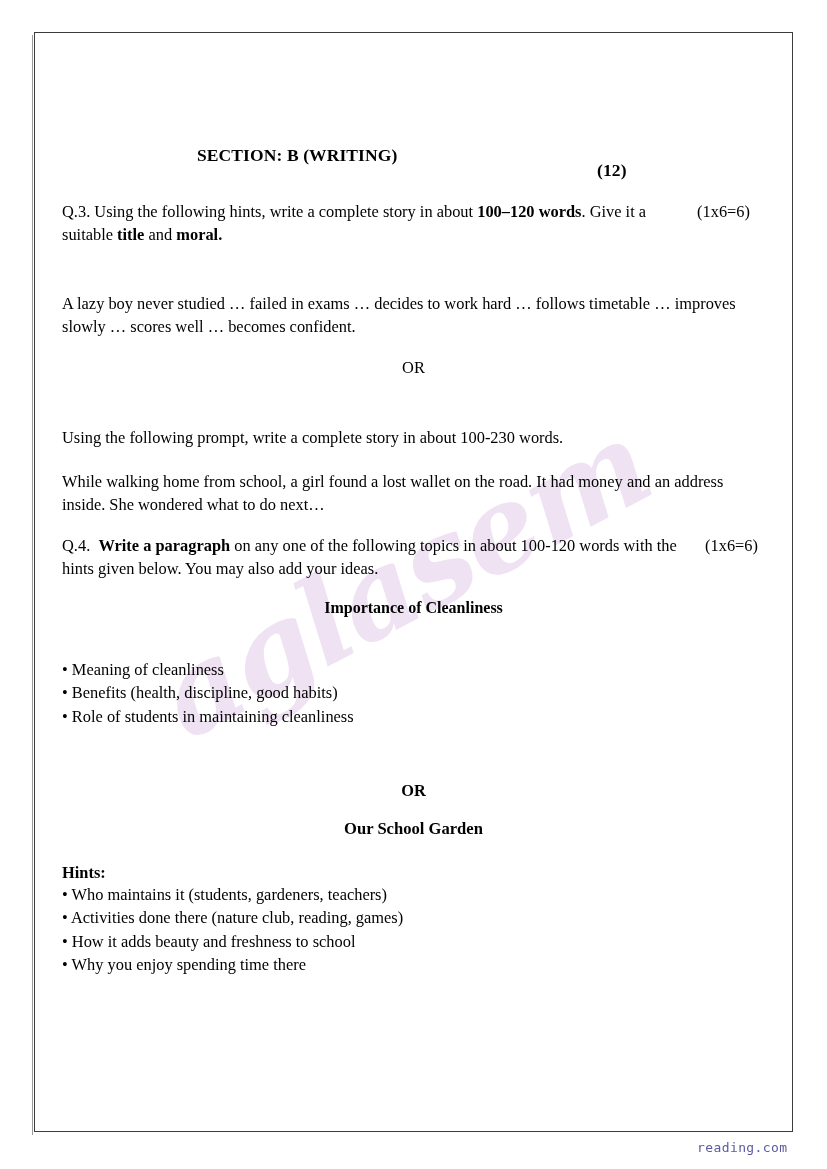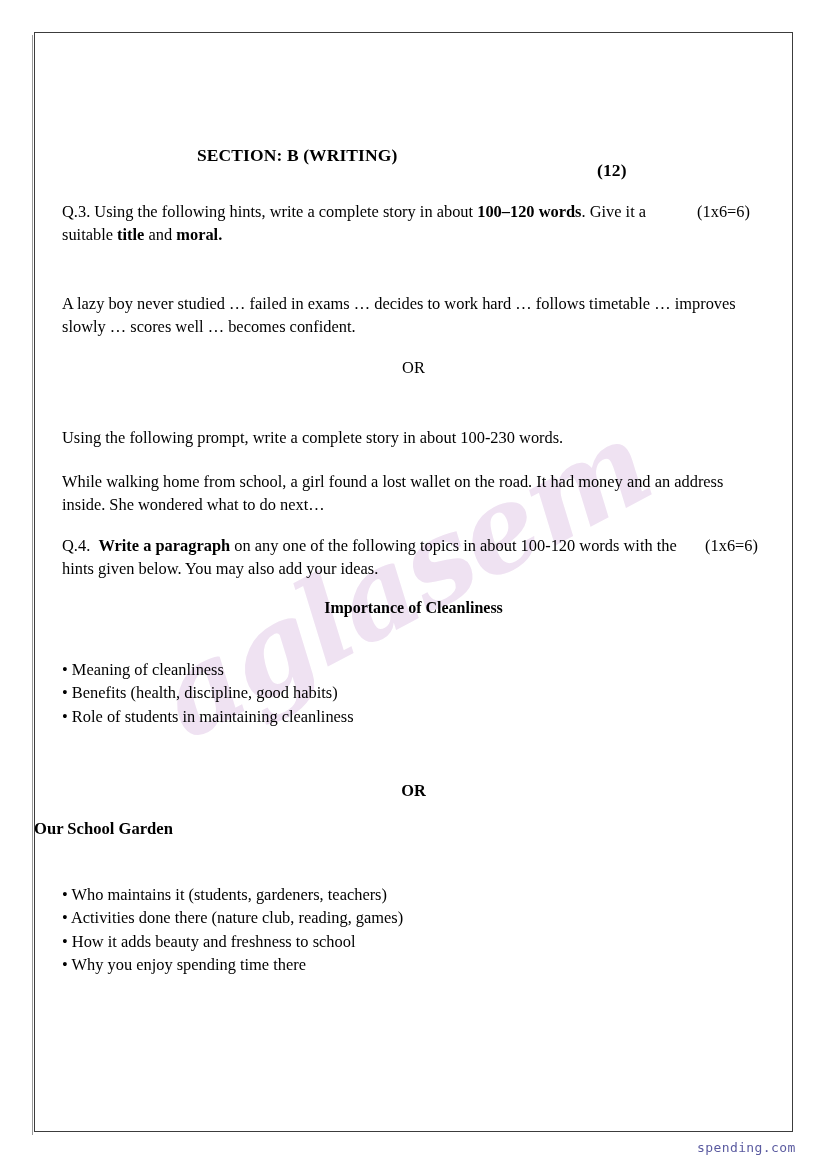--- a/index.html
+++ b/index.html
@@ -177,20 +177,21 @@
     width: 759px;
     text-align: center;
     font-weight: bold;
     font-size: 16.4px;
   }
 
   .topic-2 {
     left: 34px;
     top: 817px;
     width: 759px;
+    text-align: center;
     font-weight: bold;
     font-size: 16.6px;
   }
 
   .hints-label {
     left: 62px;
     top: 861px;
     width: 300px;
     font-weight: bold;
   }
@@ -247,25 +248,26 @@
     <div class="block bullets-1">
       <div class="bullet">• Meaning of cleanliness</div>
       <div class="bullet">• Benefits (health, discipline, good habits)</div>
       <div class="bullet">• Role of students in maintaining cleanliness</div>
     </div>
 
     <div class="block or-2">OR</div>
 
     <div class="block topic-2">Our School Garden</div>
 
+    <div class="block hints-label">Hints:</div>
 
     <div class="block bullets-2">
       <div class="bullet">• Who maintains it (students, gardeners, teachers)</div>
       <div class="bullet">• Activities done there (nature club, reading, games)</div>
       <div class="bullet">• How it adds beauty and freshness to school</div>
       <div class="bullet">• Why you enjoy spending time there</div>
     </div>
 
   </div>
 
-  <div class="footer-logo">spending.com</div>
+  <div class="footer-logo">reading.com</div>
 
 </div>
 
 </body></html>

